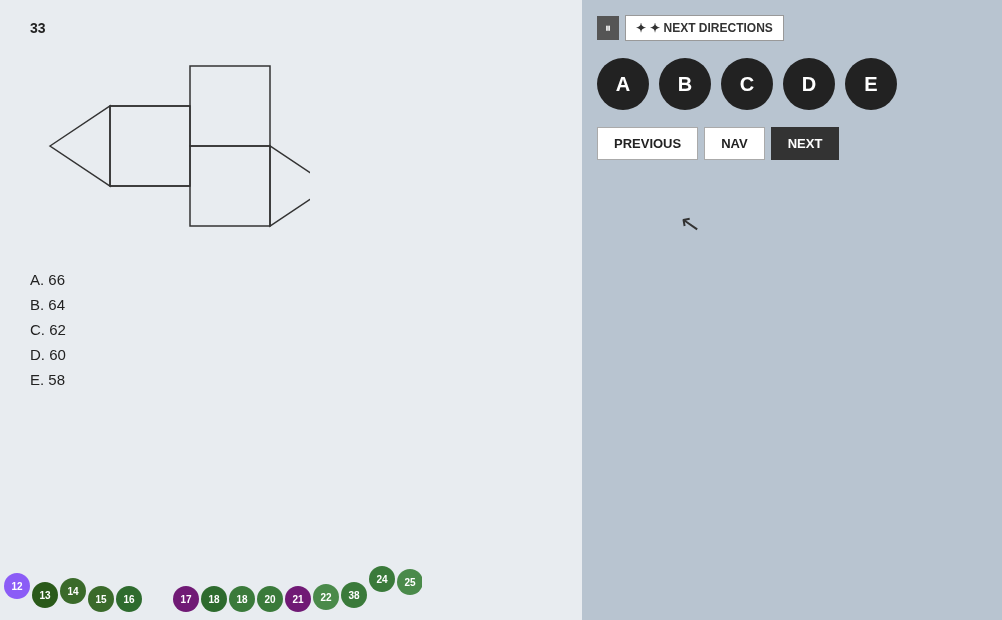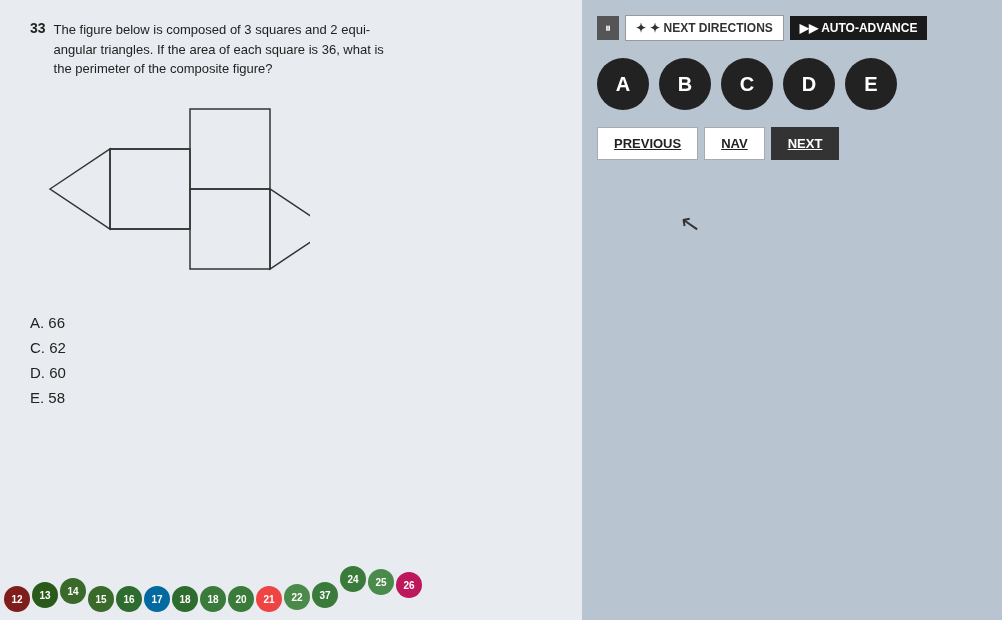--- a/index.html
+++ b/index.html
@@ -34,21 +34,21 @@
 
     .question-text {
       font-size: 13px;
       color: #222;
       line-height: 1.5;
       max-width: 340px;
     }
 
     .question-header {
       display: flex;
-      gap: 8px;
+      gap: 0;
     }
 
     
     .figure-area {
       margin: 15px 0;
       width: 280px;
       height: 200px;
     }
 
     
@@ -147,21 +147,20 @@
 
     .nav-btn {
       background: white;
       color: #222;
       border: 1px solid #aaa;
       padding: 8px 16px;
       font-size: 13px;
       font-weight: bold;
       cursor: pointer;
       text-transform: uppercase;
-      text-decoration: underline;
     }
 
     .nav-btn.next {
       background: #333;
       color: white;
       border-color: #333;
     }
 
     
     .figure-svg {
@@ -210,21 +209,20 @@
     }
   </style>
 </head>
 <body>
 
 <div class="main-area">
 
   <div class="question-panel">
     <div class="question-header">
       <span class="question-number">33</span>
-      <div class="question-text">The figure below is composed of 3 squares and 2 equi-angular triangles. If the area of each square is 36, what is the perimeter of the composite figure?</div>
     </div>
 
     <div class="figure-area">
       <svg class="figure-svg" viewBox="0 0 280 190">
 
         <polygon points="20,95 80,55 80,135" fill="none" stroke="#333" stroke-width="1.5"></polygon>
 
         <rect x="80" y="55" width="80" height="80" fill="none" stroke="#333" stroke-width="1.5"></rect>
 
         <rect x="160" y="15" width="80" height="80" fill="none" stroke="#333" stroke-width="1.5"></rect>
@@ -233,73 +231,71 @@
 
         <polygon points="240,95 240,175 300,135" fill="none" stroke="#333" stroke-width="1.5"></polygon>
 
         <line x1="80" y1="55" x2="160" y2="55" stroke="#333" stroke-width="1.5"></line>
         <line x1="80" y1="135" x2="160" y2="135" stroke="#333" stroke-width="1.5"></line>
       </svg>
     </div>
 
     <div class="answer-choices">
       <span class="answer-choice">A.  66</span>
+      <span class="answer-choice">B.  64</span>
       <span class="answer-choice">C.  62</span>
       <span class="answer-choice">D.  60</span>
       <span class="answer-choice">E.  58</span>
     </div>
 
     <div class="numbers-strip">
       
     </div>
   </div>
 
   <div class="controls-panel">
 
     <div class="top-controls">
       <button class="pause-btn">
         <span>⏸</span>
       </button>
       <button class="show-directions-btn">
         <span>✦</span>
         <span>✦ NEXT DIRECTIONS</span>
       </button>
-      <button class="auto-advance-btn">
-        <span>▶▶ AUTO-ADVANCE</span>
-      </button>
     </div>
 
     <div class="answer-bubbles">
       <button class="bubble">A</button>
       <button class="bubble">B</button>
       <button class="bubble">C</button>
       <button class="bubble">D</button>
       <button class="bubble">E</button>
     </div>
 
     <div class="nav-buttons">
       <button class="nav-btn">PREVIOUS</button>
       <button class="nav-btn">NAV</button>
       <button class="nav-btn next">NEXT</button>
     </div>
   </div>
 </div>
 
 <div style="position:absolute; bottom:0; left:0; right:580px; height:80px; display:flex; align-items:flex-end; padding-bottom:8px; padding-left:4px; gap:2px; overflow:hidden;">
-  <button class="num-btn" style="background:#7f1d1d; margin-bottom:0;">12</button>
+  <button class="num-btn" style="background:#8b5cf6; margin-bottom:13px;">12</button>
   <button class="num-btn" style="background:#2a5a1a; margin-bottom:4px;">13</button>
   <button class="num-btn" style="background:#3a6a2a; margin-bottom:8px;">14</button>
   <button class="num-btn" style="background:#3a6a2a;">15</button>
   <button class="num-btn" style="background:#2e6b2e;">16</button>
-  <button class="num-btn" style="background:#0369a1;">17</button>
+  <button class="num-btn" style="background:#701a75;margin-left:29px;">17</button>
   <button class="num-btn" style="background:#2e6b2e;">18</button>
   <button class="num-btn" style="background:#3a7a3a;">18</button>
   <button class="num-btn" style="background:#3a7a3a;">20</button>
-  <button class="num-btn" style="background:#ef4444;">21</button>
+  <button class="num-btn" style="background:#701a75;">21</button>
   <button class="num-btn" style="background:#4a8a4a; margin-bottom:2px;">22</button>
-  <button class="num-btn" style="background:#3a7a3a; margin-bottom:4px;">37</button>
+  <button class="num-btn" style="background:#3a7a3a; margin-bottom:4px;">38</button>
   <button class="num-btn" style="background:#3a7a3a; margin-bottom:20px;text-align:center;">24</button>
   <button class="num-btn" style="background:#4a8a4a; margin-bottom:17px;">25</button>
   <button class="num-btn" style="background:#be185d; margin-bottom:14px;text-align:right;">26</button>
 
 </div>
 
 <div class="cursor-arrow">↖</div>
 
 </body></html>

